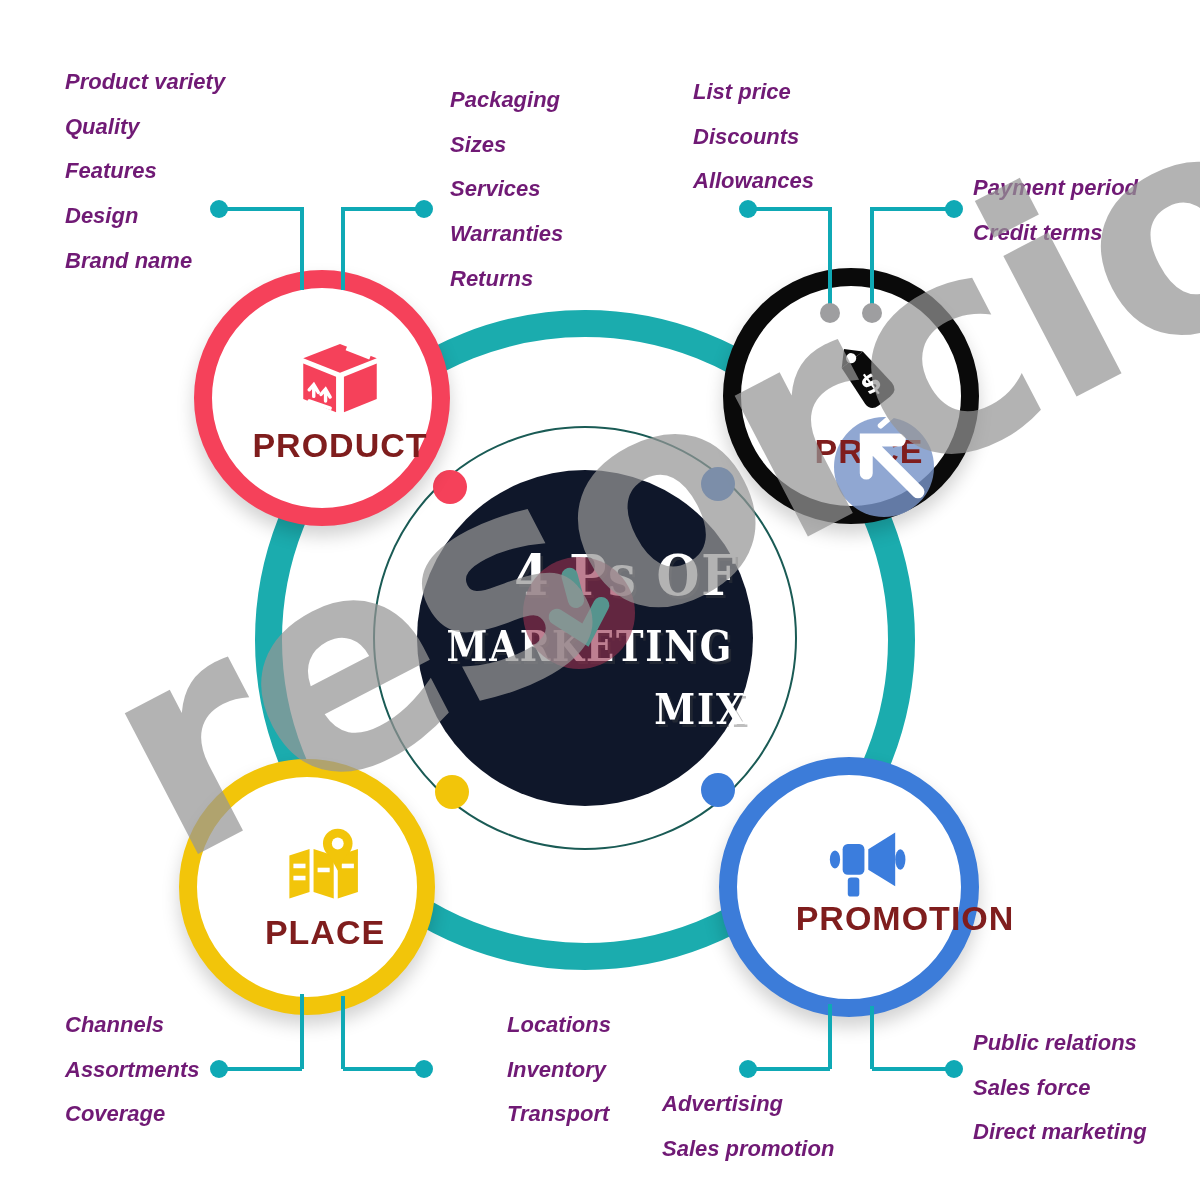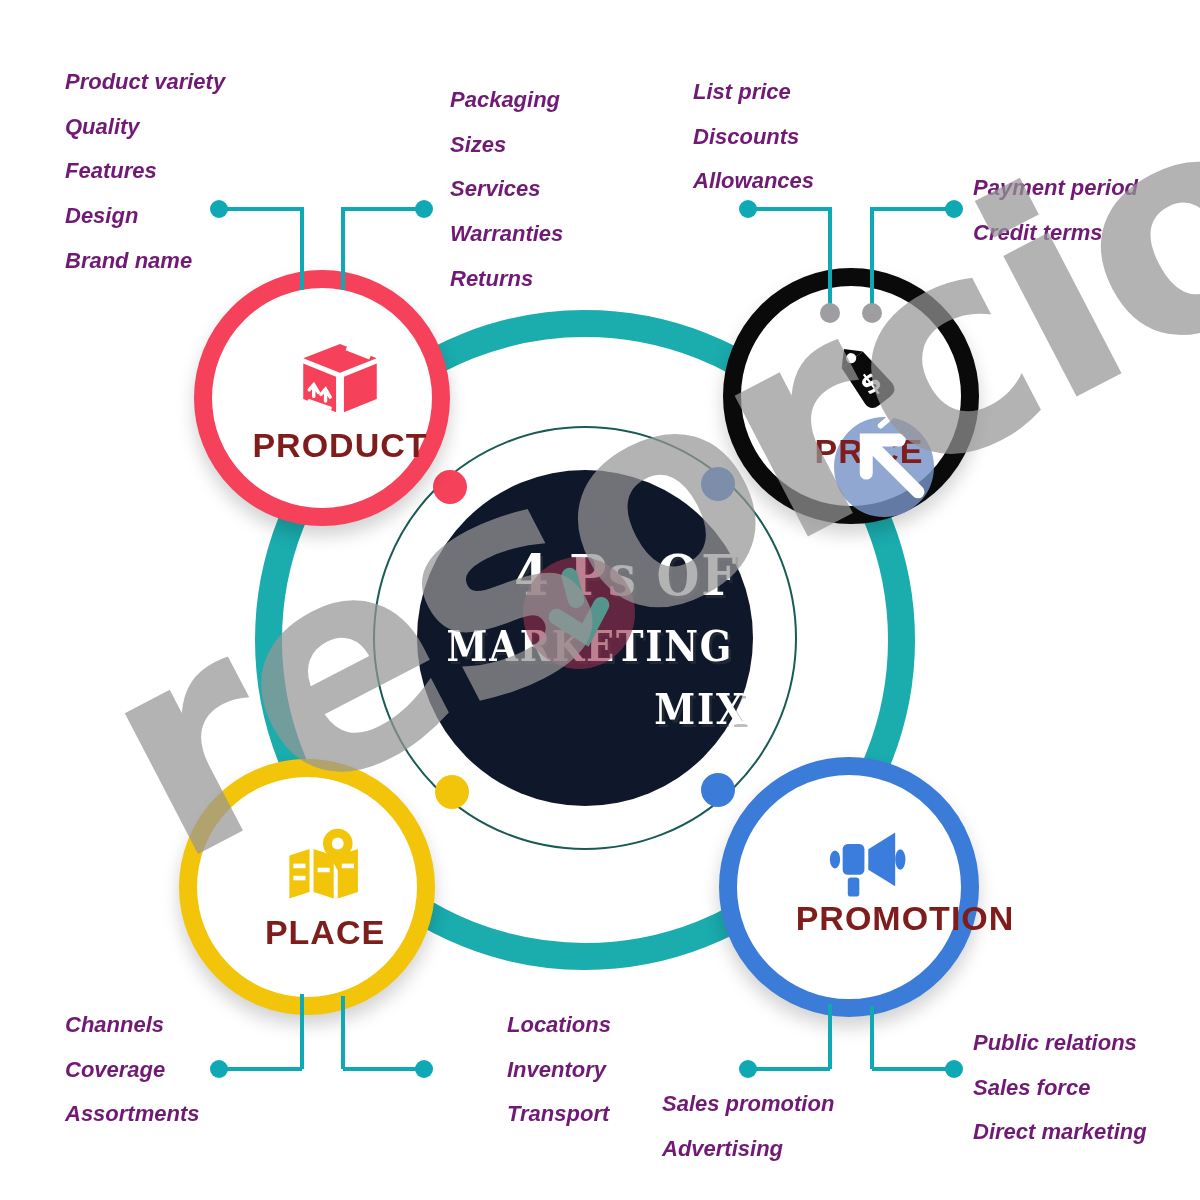--- a/index.html
+++ b/index.html
@@ -194,31 +194,31 @@
     <div class="li">List price</div>
     <div class="li">Discounts</div>
     <div class="li">Allowances</div>
   </div>
   <div class="list" style="left:973px;top:166px;">
     <div class="li">Payment period</div>
     <div class="li">Credit terms</div>
   </div>
   <div class="list" style="left:65px;top:1003px;">
     <div class="li">Channels</div>
+    <div class="li">Assortments</div>
     <div class="li">Coverage</div>
-    <div class="li">Assortments</div>
   </div>
   <div class="list" style="left:463px;top:1003px;margin-left:44px;">
     <div class="li">Locations</div>
     <div class="li">Inventory</div>
     <div class="li">Transport</div>
   </div>
   <div class="list" style="left:662px;top:1082px;">
+    <div class="li">Advertising</div>
     <div class="li">Sales promotion</div>
-    <div class="li">Advertising</div>
   </div>
   <div class="list" style="left:973px;top:1021px;">
     <div class="li">Public relations</div>
     <div class="li">Sales force</div>
     <div class="li">Direct marketing</div>
   </div>
 
   <div class="wm-pink">
     <span>
       <svg width="92" height="92" viewBox="0 0 48 48">

